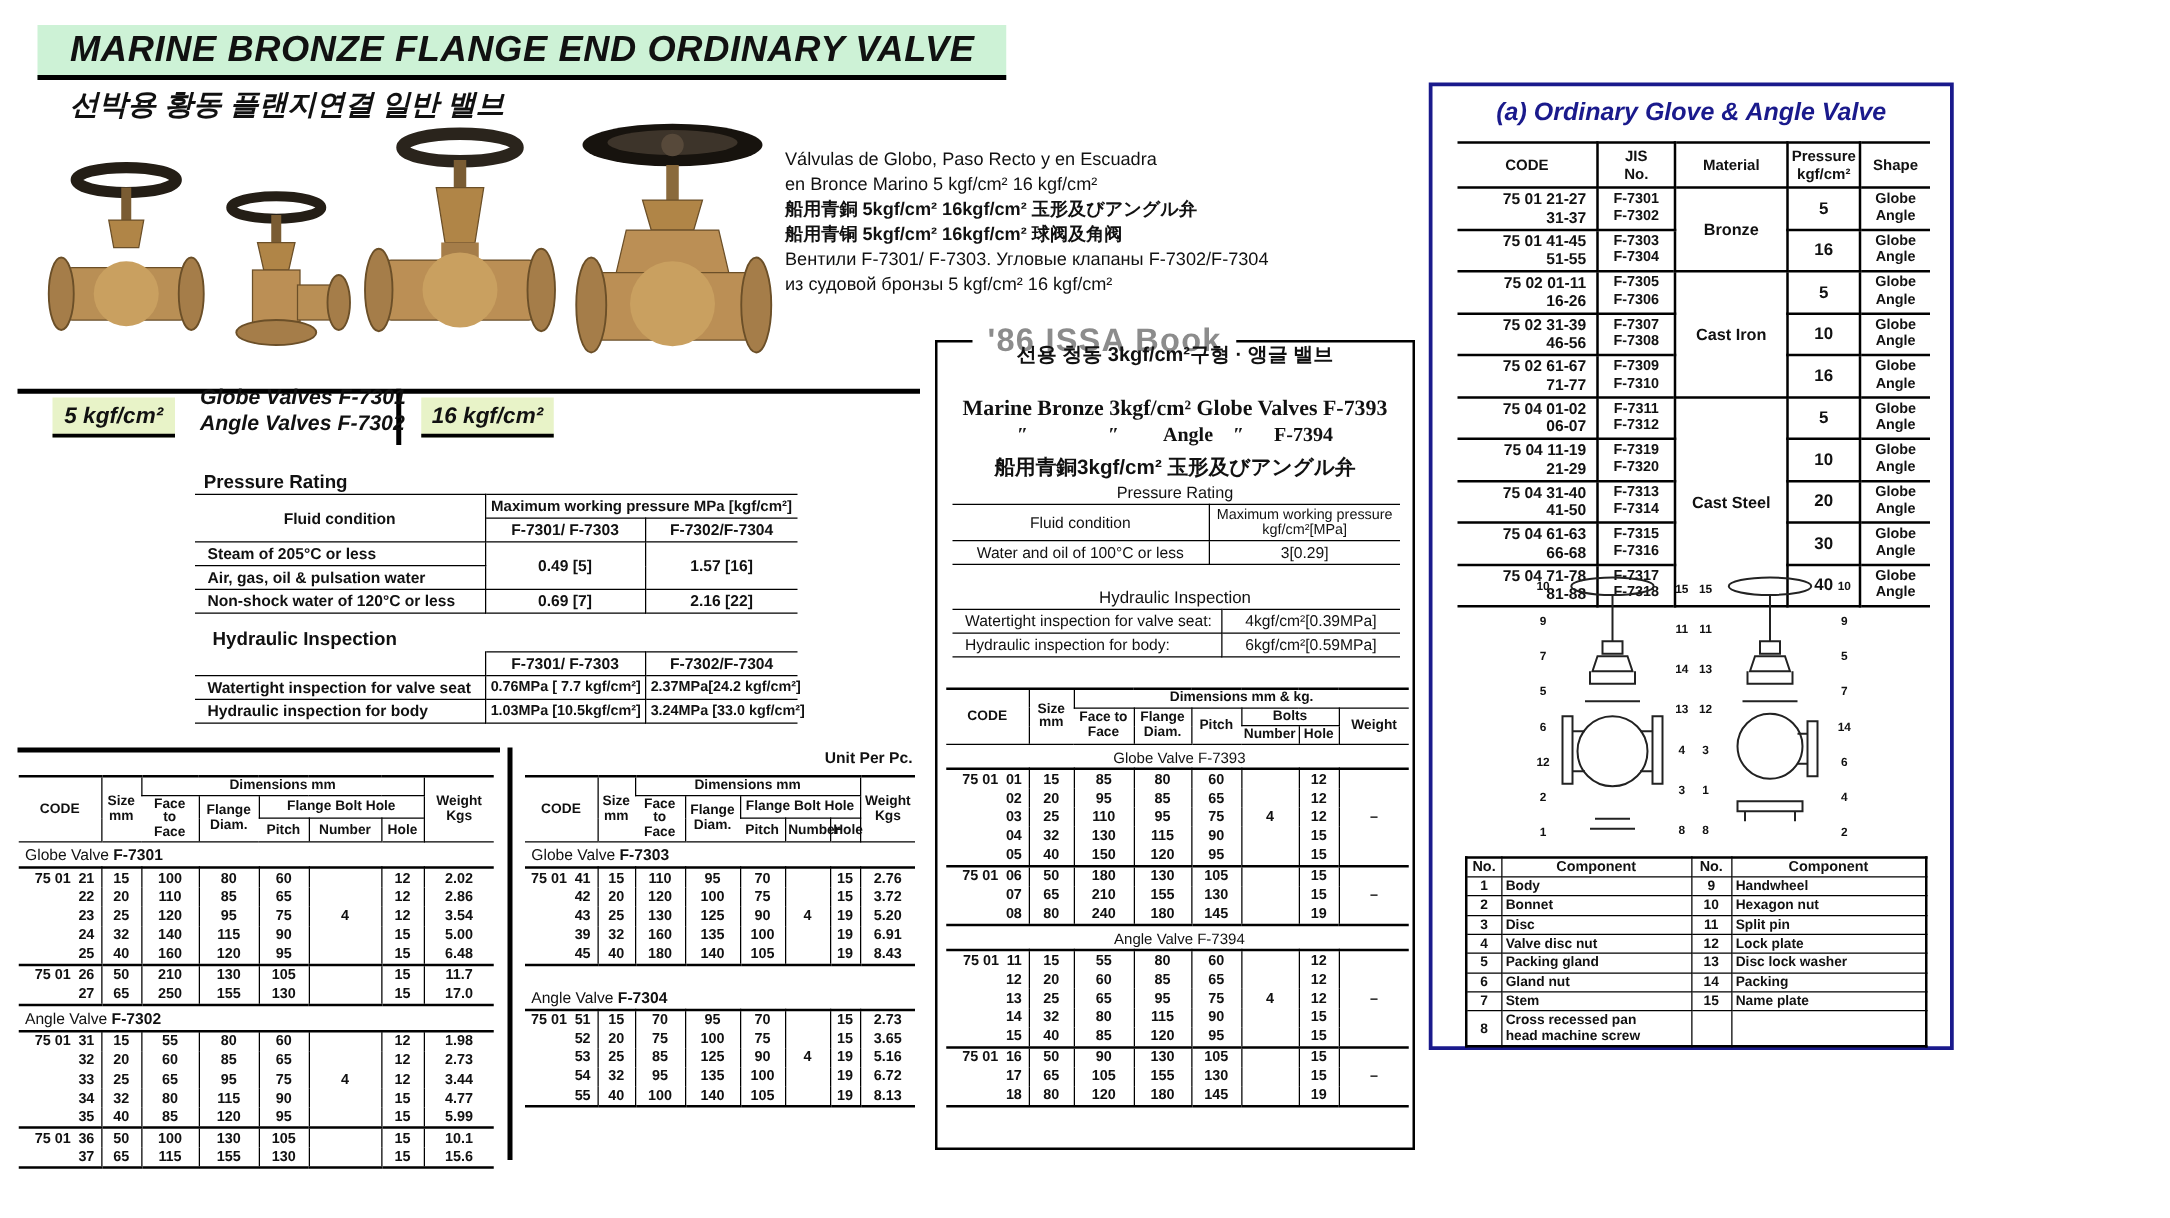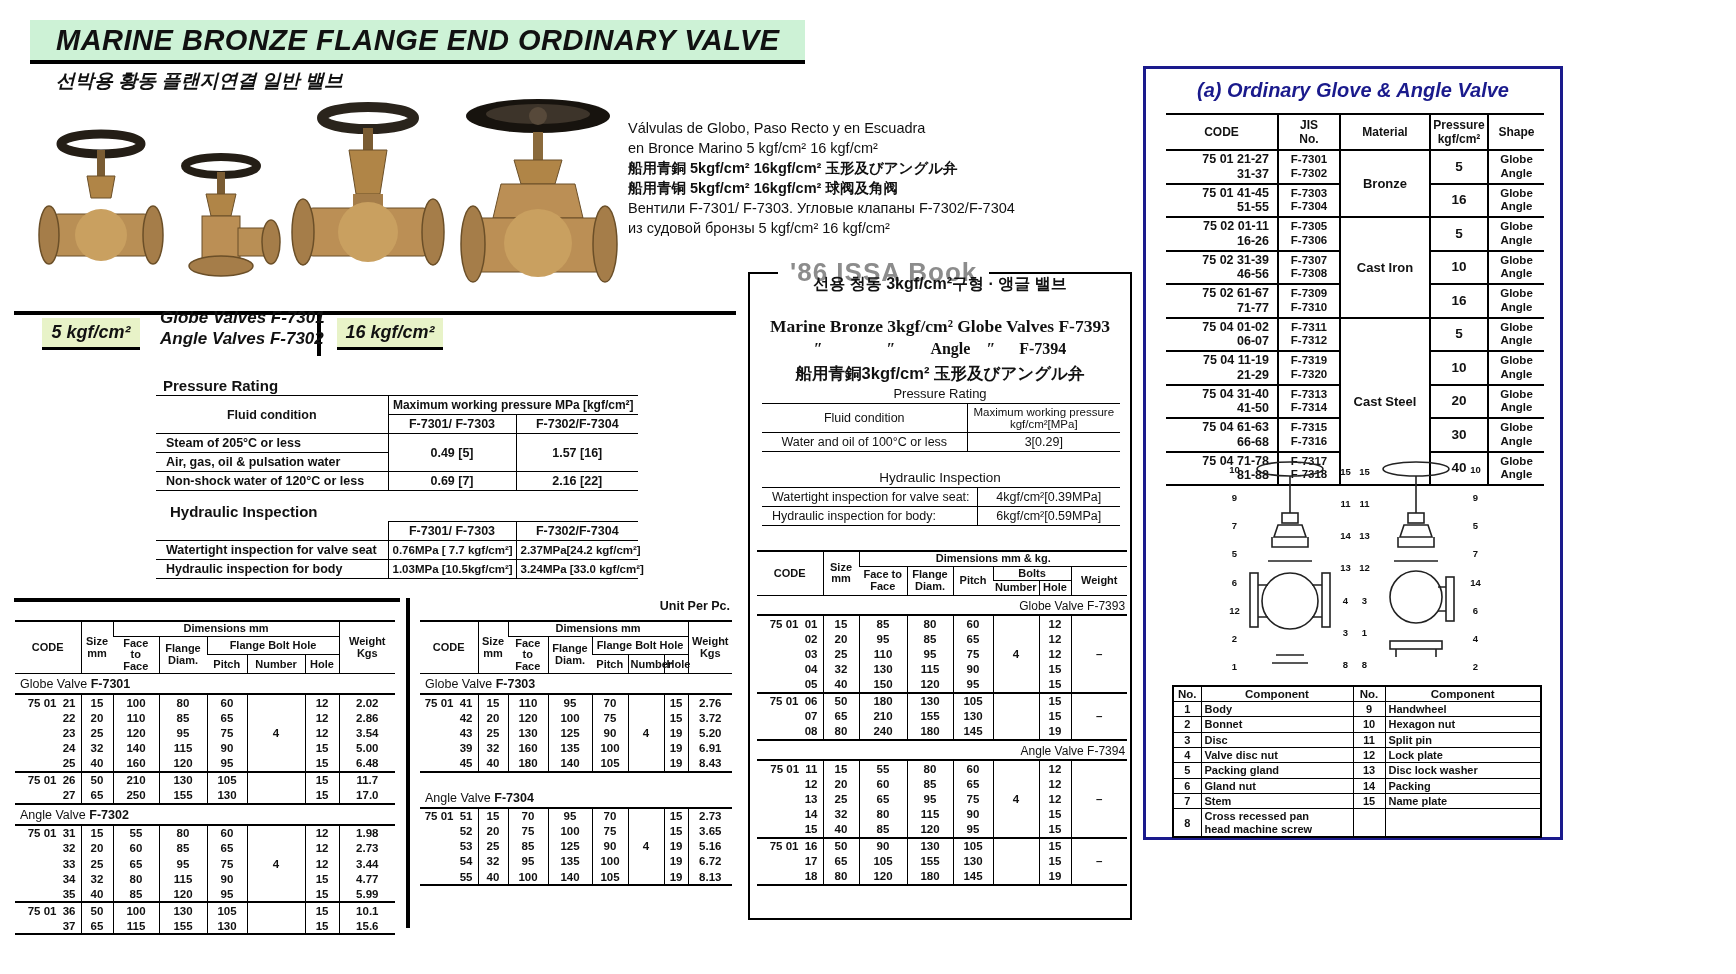--- a/index.html
+++ b/index.html
@@ -7,21 +7,21 @@
   .page{position:relative;width:1736px;height:974px;background:#fff;overflow:hidden;
         font-family:"Liberation Sans",sans-serif;color:#111}
   .abs{position:absolute}
   .bi{font-weight:bold;font-style:italic}
   .pre{white-space:pre-line}
   .prekeep{white-space:pre}
 
   
   .title-bar{background:var(--green-bar,#cdf2d6);border-bottom:4px solid #000;
              padding-left:26px;line-height:40px;font-size:29px;letter-spacing:.5px}
-  .subtitle-kr{font-size:19px}
+  .subtitle-kr{font-size:23px}
 
   
   .rule{background:#000}
   .plabel{background:var(--green-label,#e8f3c8);border-bottom:3px solid #000;
           text-align:center;font-size:18px;line-height:29px}
   .ptext{font-size:17px;line-height:1.22}
 
   
   .pr-head{font-size:15px;font-weight:bold}
   .prtab{border-collapse:collapse;table-layout:fixed;font-size:12.5px}
@@ -38,21 +38,21 @@
   .unit-note{font-size:12.5px;font-weight:bold;text-align:right}
   .dimtab{border-collapse:collapse;table-layout:fixed;font-size:11.5px;line-height:1.05}
   .dimtab th{font-weight:bold;white-space:pre-line;text-align:center;vertical-align:middle;padding:1px 2px;font-size:11px}
   .dimtab td{font-weight:bold;text-align:center;vertical-align:middle;padding:1.5px 2px}
   .dimtab th,.dimtab td{border-left:1.6px solid #000}
   .dimtab tr>*:first-child{border-left:0}
   .dimtab thead tr:first-child th{border-top:2.2px solid #000}
   .dimtab thead th{border-bottom:1.8px solid #000}
   .dimtab .secrow td{border-left:0;border-bottom:2px solid #000;border-top:0;
                      text-align:left;padding:4px 2px 2px 5px;font-size:12.5px;font-weight:normal}
-  .dimtab .secrow.cseq td{text-align:right;font-size:12px}
+  .dimtab .secrow.cseq td{text-align:center;font-size:12px}
   .dimtab tr.gf>td{border-top:2px solid #000}
   .dimtab tr.gl>td{border-bottom:2px solid #000}
   .dimtab td.mid{border-bottom:2px solid #000}
   .dimtab .spacer td{border:0;height:16px}
   .dimtab td.cc{text-align:right;padding-right:5px}
   .dimtab .cp{margin-right:3px}
 
   
   .issa-box{border:2.5px solid #000;background:#fff}
   .issa-legend{position:absolute;top:-17px;left:28px;background:#fff;padding:0 12px;

